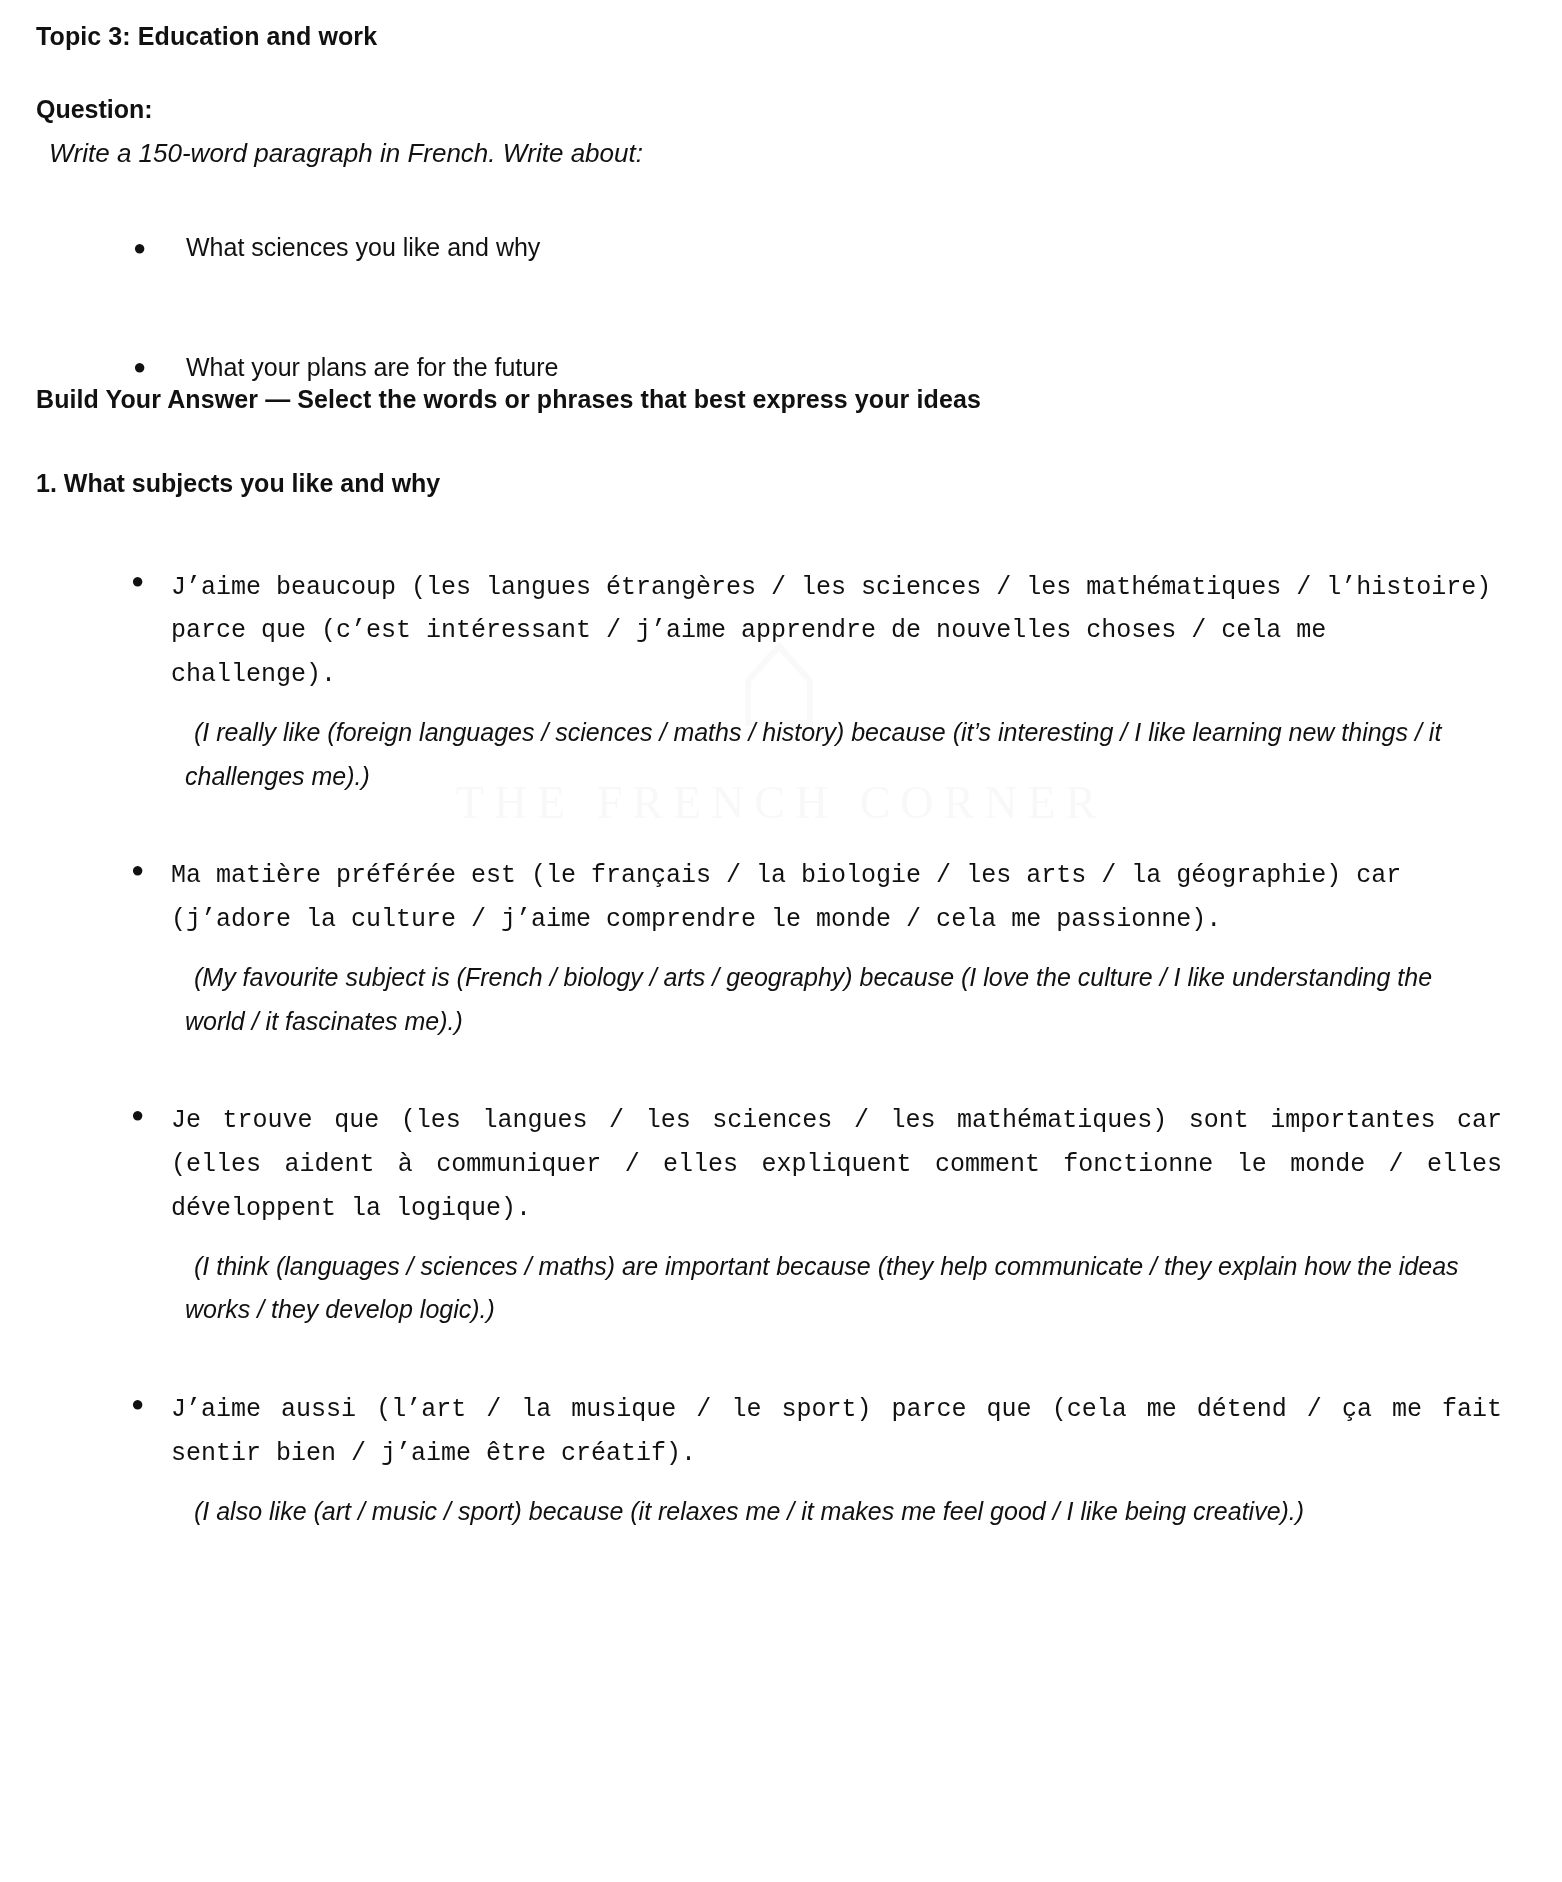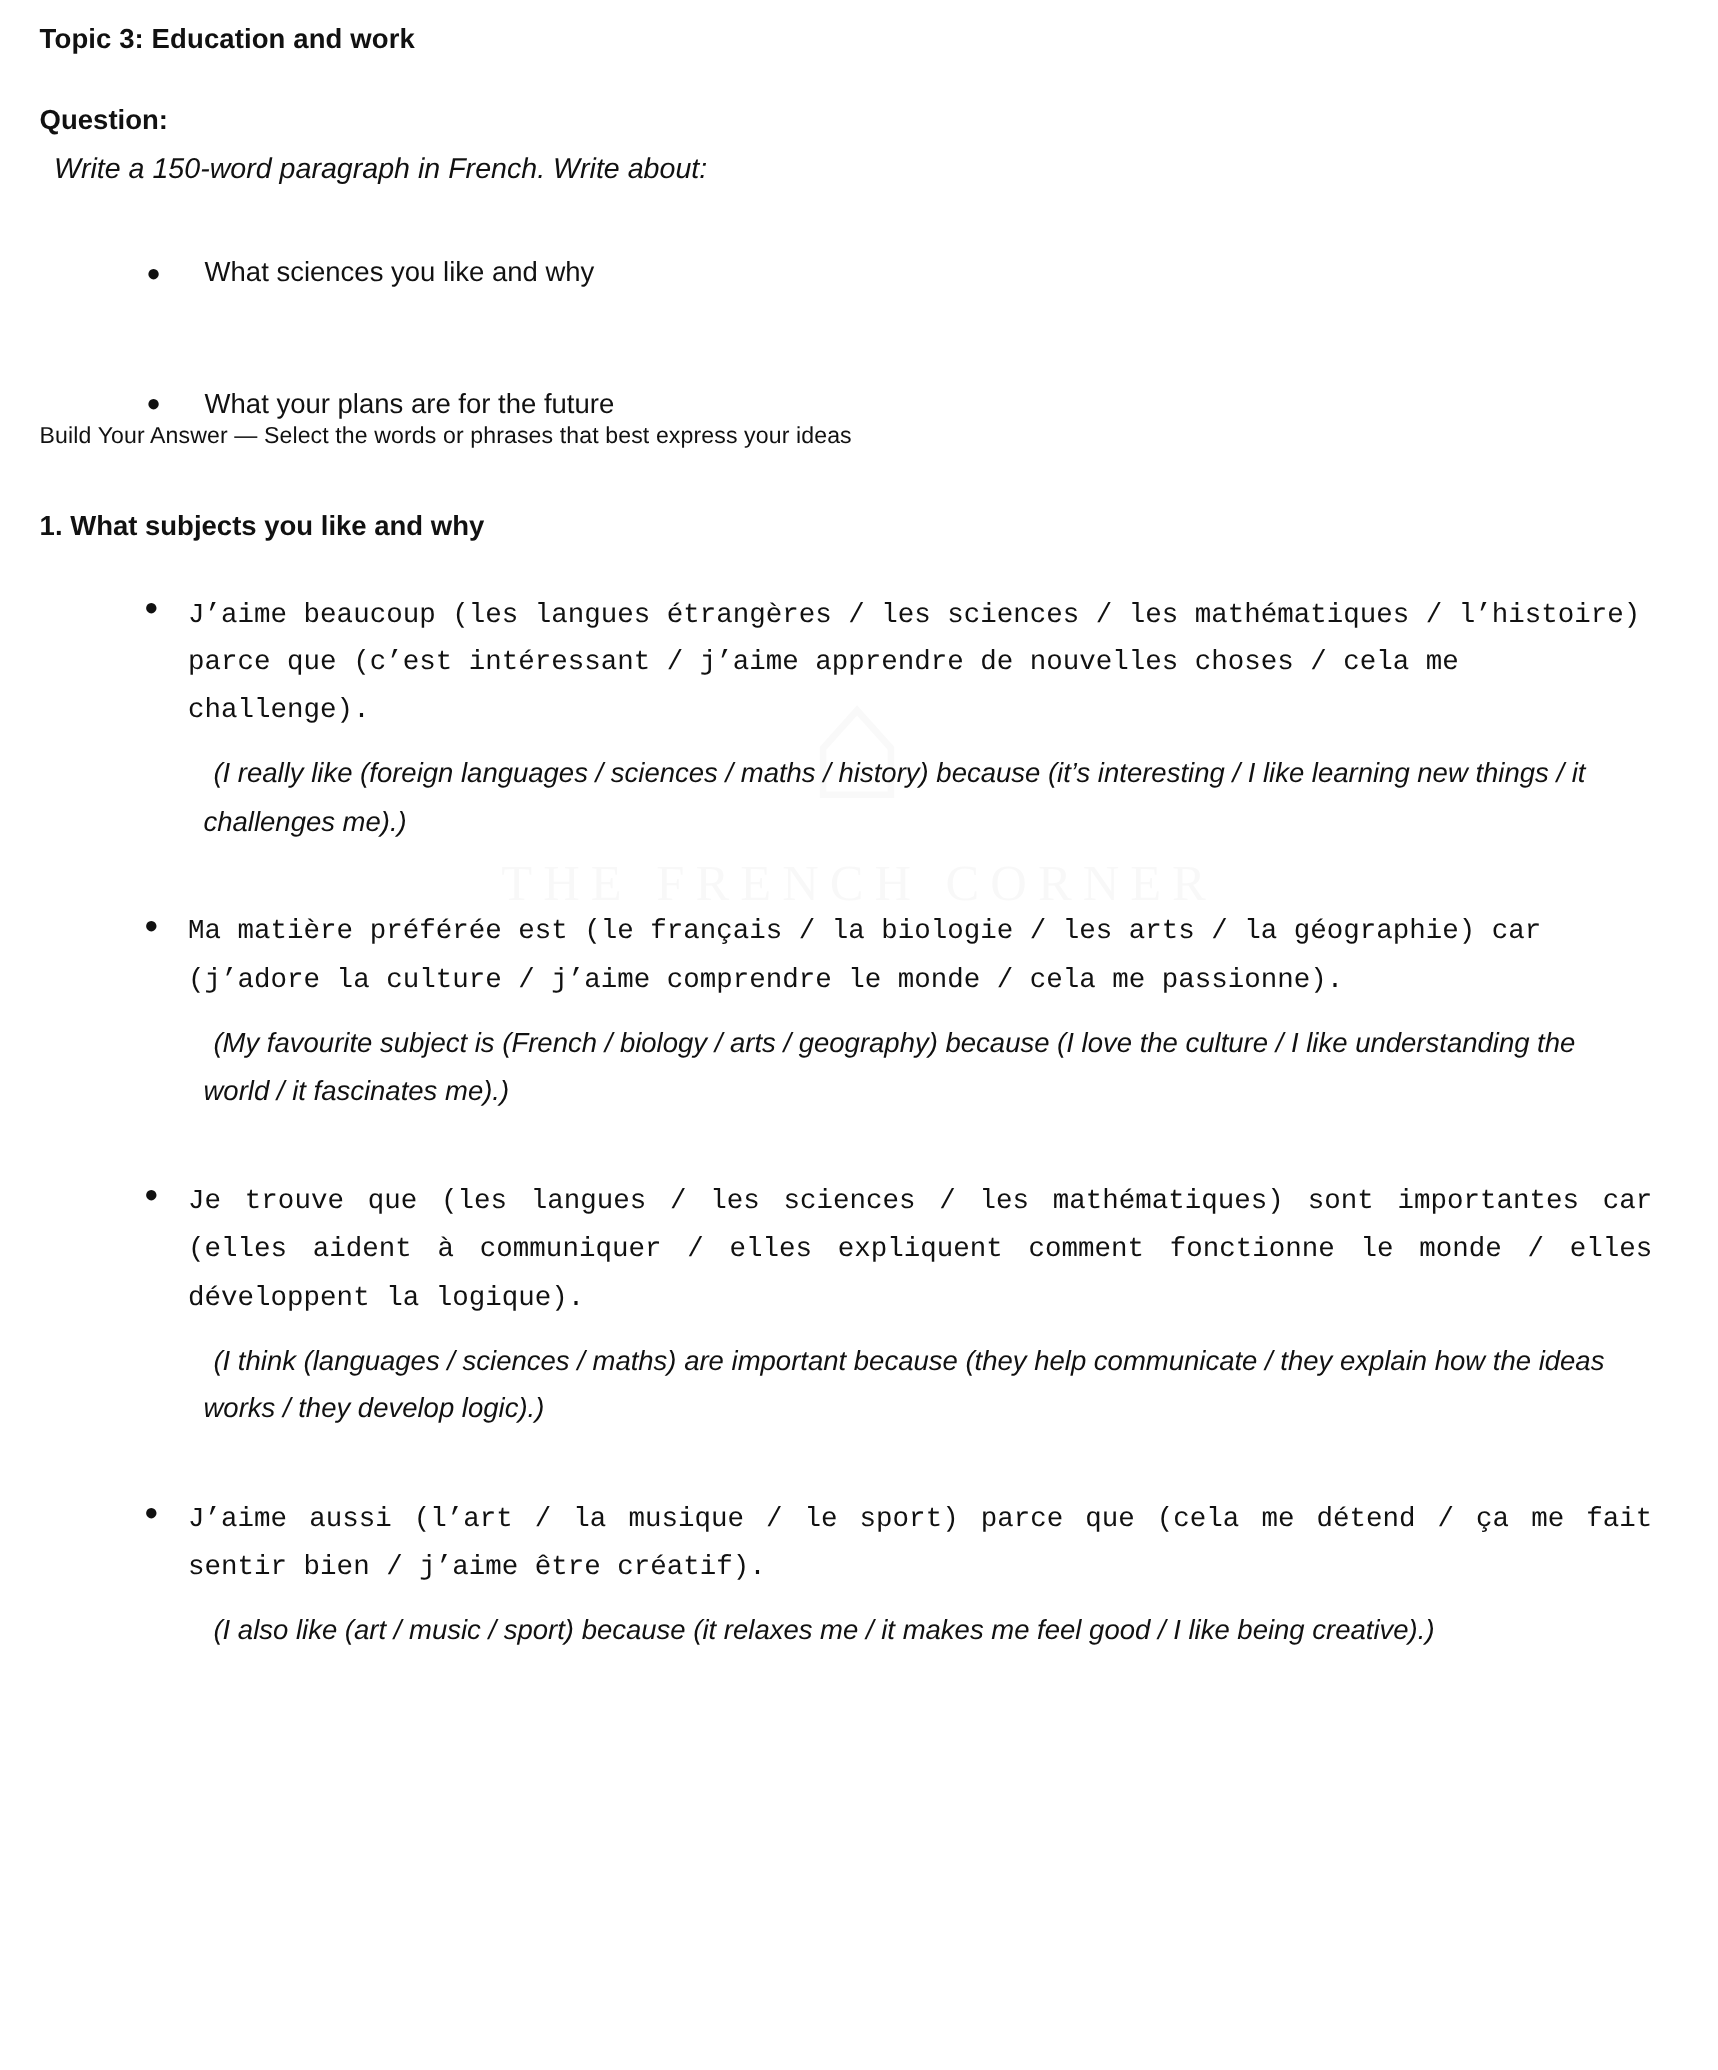--- a/index.html
+++ b/index.html
@@ -93,30 +93,30 @@
     position: absolute;
     left: 97px;
     top: 0.07em;
     font-size: 22px;
     line-height: 1.35;
   }
 
   .tasks-block { margin-bottom: 130px; }
 
   .build-heading {
-    font-size: 21px;
-    font-weight: normal;
+    font-size: 25px;
+    font-weight: bold;
     margin: 0 0 55px 0;
     letter-spacing: 0.1px;
   }
 
   .section-heading {
     font-size: 25px;
     font-weight: bold;
-    margin: 0 0 44px 0;
+    margin: 0 0 68px 0;
   }
 
   .phrase-item {
     position: relative;
     padding-left: 135px;
     margin-bottom: 56px;
     font-size: 25px;
   }
   .phrase-item:last-child { margin-bottom: 0; }
   .phrase-item .bullet {

